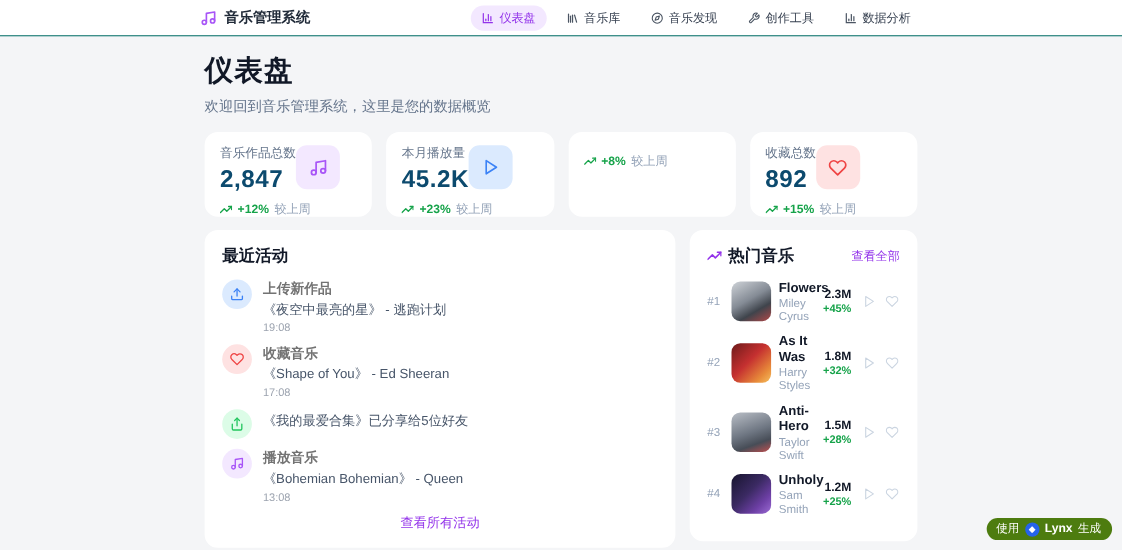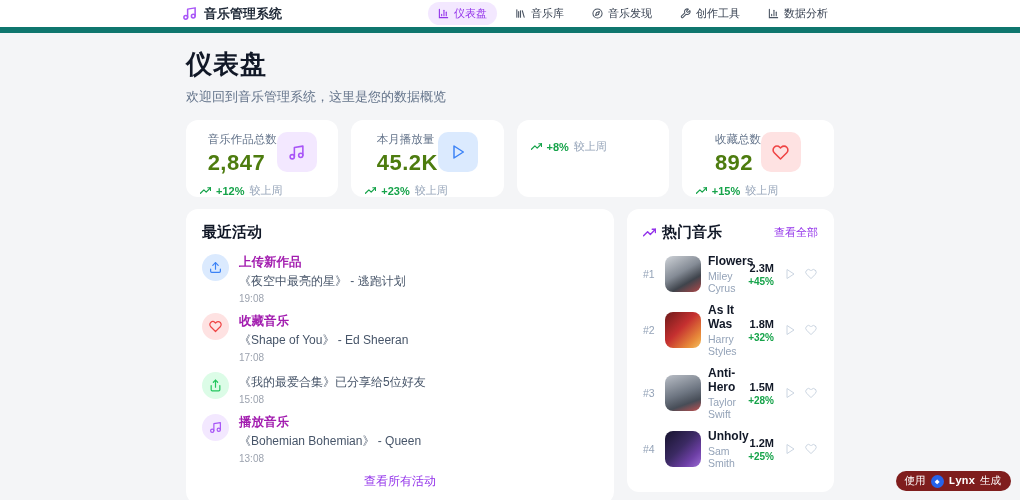--- a/index.html
+++ b/index.html
@@ -7,21 +7,21 @@
   body {
     background:#f4f5f7;
     font-family:"Liberation Sans","DejaVu Sans",sans-serif;
     color:#111827;
     position:relative;
   }
   svg { display:block; }
 
   
   header {
-    height:33px; background:#ffffff; border-bottom:6px solid #0f766e;
+    height:33px; background:#ffffff; border-bottom:1px solid #0f766e;
     display:flex; align-items:center;
   }
   .header-inner {
     width:656px; margin:0 auto;
     display:flex; align-items:center; justify-content:space-between;
   }
   .logo { display:flex; align-items:center; gap:7px; cursor:pointer; }
   .logo .logo-icon { color:#a855f7; }
   .logo .logo-text { font-size:13px; font-weight:bold; color:#1f2937; }
   nav { display:flex; align-items:center; gap:8px; }
@@ -36,43 +36,43 @@
   .nav-item.active .nav-ico { color:#9333ea; }
 
   
   main { width:648px; margin:0 auto; padding-top:14px; }
   .page-title { font-size:26px; font-weight:bold; color:#111827; letter-spacing:1px; }
   .page-subtitle { font-size:13px; color:#64748b; margin-top:6px; }
 
   
   .stats { display:grid; grid-template-columns:repeat(4,1fr); gap:13px; margin-top:14px; }
   .stat-card { background:#fff; border-radius:12px; padding:12px 14px; height:77px; }
-  .stat-top { display:flex; justify-content:center; align-items:flex-start; }
+  .stat-top { display:flex; justify-content:flex-start; align-items:flex-start; }
   .stat-label { font-size:11.5px; color:#64748b; }
-  .stat-value { font-size:22px; font-weight:bold; color:#4d7c0f; margin-top:3px; letter-spacing:.5px; }
+  .stat-value { font-size:22px; font-weight:bold; color:#0c4a6e; margin-top:3px; letter-spacing:.5px; }
   .stat-icon { width:40px; height:40px; border-radius:10px; display:flex; align-items:center; justify-content:center; }
   .tile-purple { background:#f3e8ff; color:#a855f7; }
   .tile-blue   { background:#dbeafe; color:#3b82f6; }
   .tile-green  { background:#dcfce7; color:#22c55e; }
   .tile-red    { background:#fee2e2; color:#ef4444; }
   .stat-trend { display:flex; align-items:center; gap:5px; margin-top:7px; font-size:11px; }
   .trend-arrow { color:#16a34a; }
   .trend-val { color:#16a34a; font-weight:bold; }
   .trend-suffix { color:#94a3b8; }
 
   
   .content-grid { display:grid; grid-template-columns:428px 207px; gap:13px; margin-top:12px; align-items:start; }
   .card { background:#fff; border-radius:12px; padding:14px 16px; }
   .card-title { font-size:15px; font-weight:bold; color:#111827; }
 
   
   .activity-list { margin-top:12px; }
   .activity-item { display:flex; gap:10px; margin-bottom:9px; }
   .act-icon { width:27px; height:27px; border-radius:50%; flex:0 0 27px; display:flex; align-items:center; justify-content:center; }
-  .act-title { font-size:12.5px; font-weight:bold; color:#a21caf; }
+  .act-title { font-size:12.5px; font-weight:bold; color:#737373; }
   .act-desc { font-size:12px; color:#475569; margin-top:2px; }
   .act-time { font-size:10px; color:#9ca3af; margin-top:3px; }
   .view-all-activity {
     display:block; width:100%; text-align:center; color:#9333ea; font-size:12px;
     background:none; border:none; cursor:pointer; margin-top:2px; font-family:inherit;
   }
 
   
   .hot-header { display:flex; align-items:center; justify-content:space-between; }
   .hot-title-wrap { display:flex; align-items:center; gap:6px; }
@@ -90,23 +90,23 @@
   .hot-song { font-size:12px; font-weight:bold; color:#111827; }
   .hot-artist { font-size:10.5px; color:#94a3b8; margin-top:2px; }
   .hot-stats { text-align:right; margin-right:2px; }
   .hot-plays { font-size:11px; font-weight:bold; color:#111827; }
   .hot-pct { font-size:10px; font-weight:bold; color:#16a34a; margin-top:2px; }
   .mini-btn { background:none; border:none; color:#cbd5e1; cursor:pointer; padding:1px; }
 
   
   .lynx-badge {
     position:absolute; right:9px; bottom:9px;
-    background:#7f1d1d; color:#fff; border-radius:11px;
+    background:#4d7c0f; color:#fff; border-radius:11px;
     display:flex; align-items:center; gap:5px;
-    padding:3px 10px 3px 9px; font-size:10.5px; cursor:pointer;font-family:Liberation Mono, monospace;
+    padding:3px 10px 3px 9px; font-size:10.5px; cursor:pointer;
   }
   .lynx-logo {
     width:13px; height:13px; border-radius:50%; background:#2563eb;
     display:flex; align-items:center; justify-content:center; color:#fff;
     font-size:8px;
   }
   .lynx-brand { font-weight:bold; font-size:11px; }
 </style>
 </head>
 <body>
@@ -310,21 +310,20 @@
         <div class="activity-item">
           <div class="act-icon tile-green">
             <svg width="13" height="13" viewBox="0 0 24 24" fill="none" stroke="currentColor" stroke-width="2.2" stroke-linecap="round" stroke-linejoin="round">
                 <path d="M4 12v8a2 2 0 0 0 2 2h12a2 2 0 0 0 2-2v-8"></path>
                 <polyline points="16 6 12 2 8 6"></polyline>
                 <line x1="12" y1="2" x2="12" y2="15"></line>
               </svg>
           </div>
           <div>
             <div class="act-desc">《我的最爱合集》已分享给5位好友</div>
-            <div class="act-time">15:08</div>
           </div>
         </div>
 
         <div class="activity-item">
           <div class="act-icon tile-purple">
             <svg width="13" height="13" viewBox="0 0 24 24" fill="none" stroke="currentColor" stroke-width="2.2" stroke-linecap="round" stroke-linejoin="round">
                 <path d="M9 18V5l12-2v13"></path>
                 <circle cx="6" cy="18" r="3"></circle>
                 <circle cx="18" cy="16" r="3"></circle>
               </svg>

